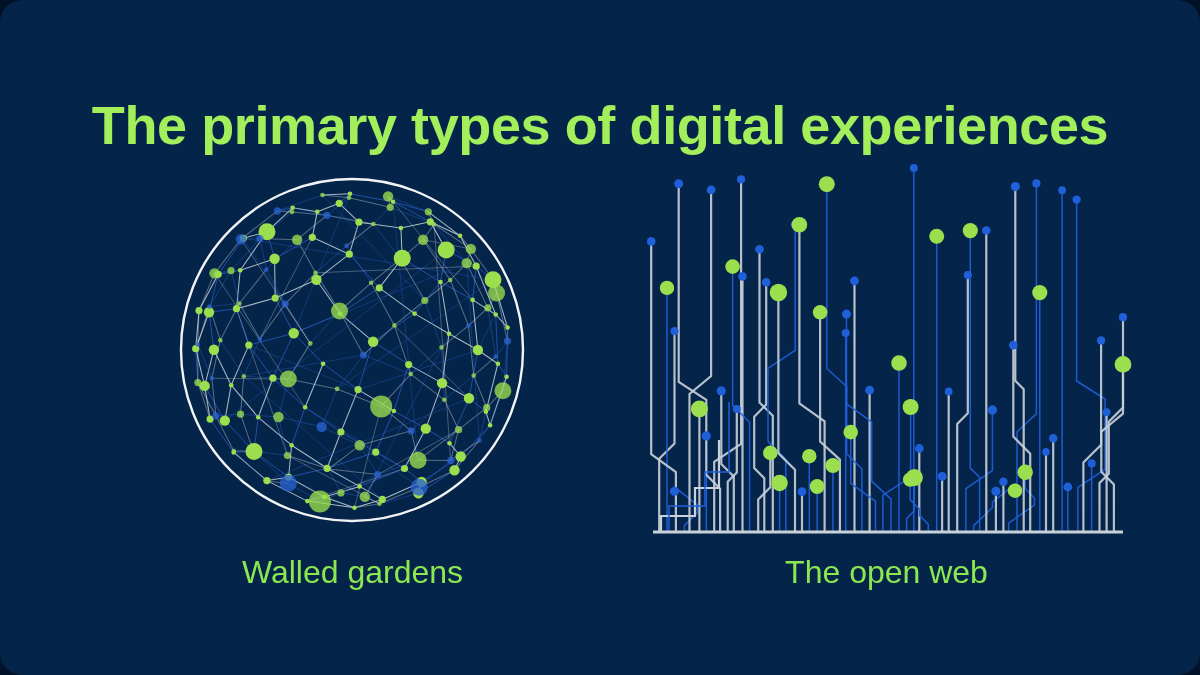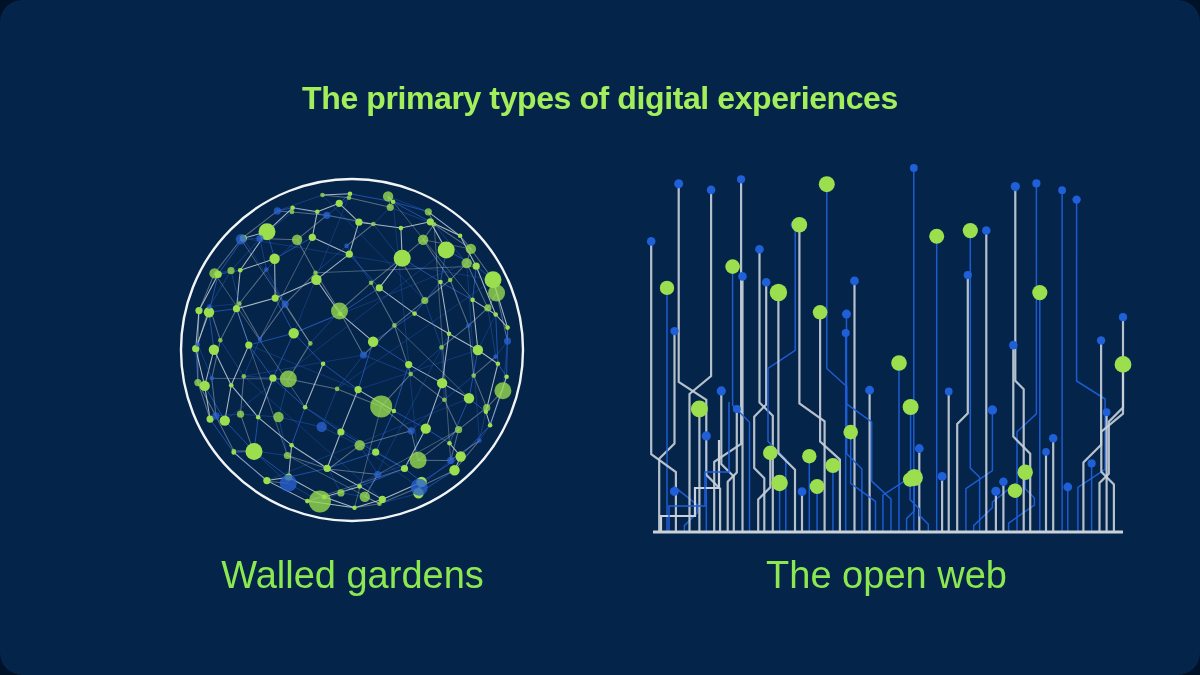--- a/index.html
+++ b/index.html
@@ -13,37 +13,37 @@
     background:#042449;
     border-radius:22px;
     overflow:hidden;
     box-sizing:border-box;
   }
   #title{
     position:absolute;
     left:0;right:0;top:60px;
     text-align:center;
     color:#A3EF5B;
-    font-size:32px;
+    font-size:54px;
     font-weight:bold;
     letter-spacing:-0.4px;
     line-height:1.08;
     white-space:nowrap;
   }
   .panel{position:absolute;top:150px;height:470px;}
   #panel-left{left:40px;width:625px;}
   #panel-right{left:639px;width:495px;}
   .figure{position:absolute;left:0;top:0;width:100%;height:400px;}
   .figure svg{display:block;width:100%;height:100%;overflow:visible;}
   .caption{
     position:absolute;
     left:0;right:0;top:405px;
     text-align:center;
     color:#8CE851;
-    font-size:38px;
+    font-size:32px;
     font-weight:normal;
     line-height:1.1;
     white-space:nowrap;
   }
 </style>
 </head>
 <body>
 
 <div id="slide">
 

